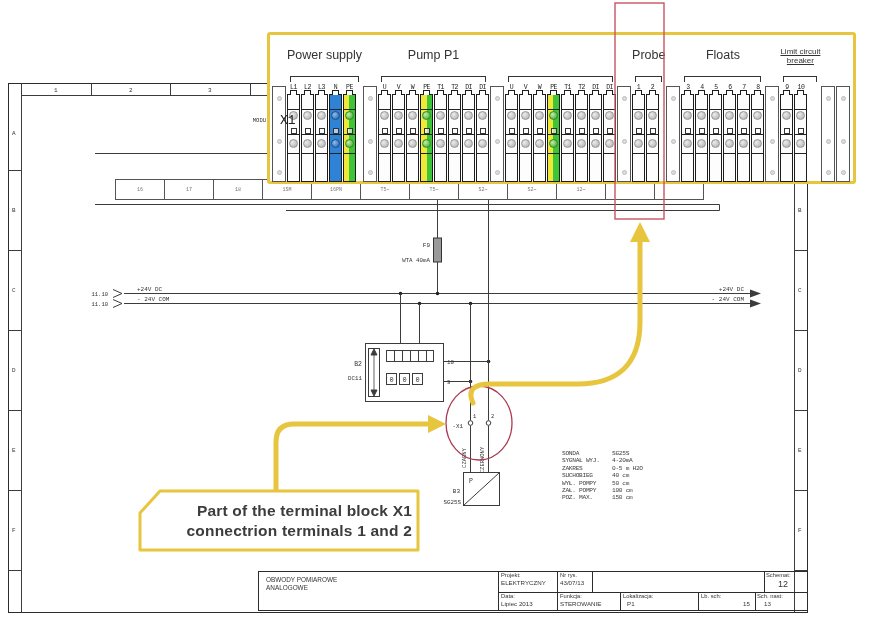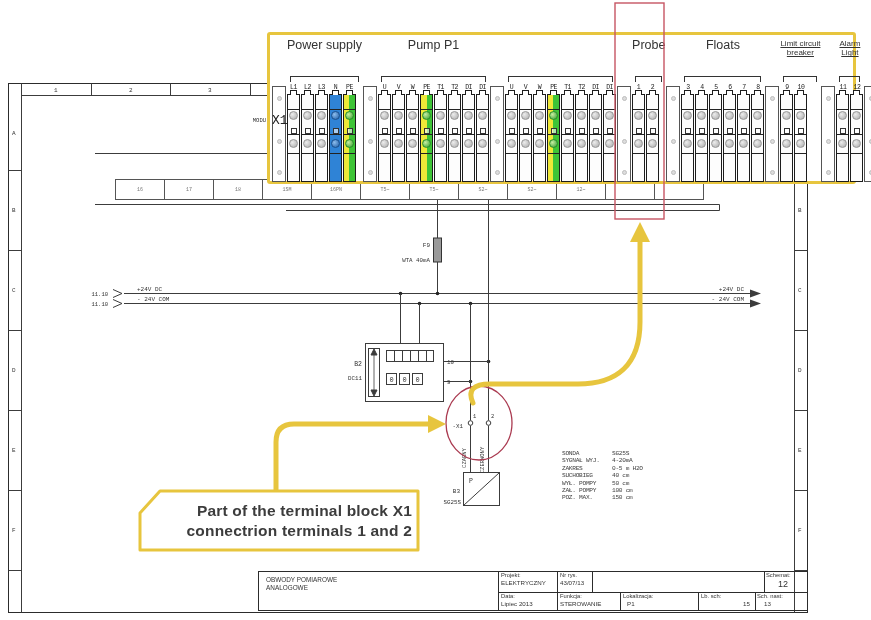--- a/index.html
+++ b/index.html
@@ -4,24 +4,24 @@
 <style>
   html,body{margin:0;padding:0;background:#fff;}
   .stage{position:relative;width:871px;height:620px;background:#fff;overflow:hidden;
          font-family:"Liberation Sans",sans-serif;}
   .layer{position:absolute;left:0;top:0;}
 
   
   #ybox{position:absolute;left:267px;top:32px;width:583px;height:146px;
         border:3px solid #e7c53e;border-radius:3px;background:#fff;z-index:5;}
   #x1label{position:absolute;left:2px;top:78px;font-family:"Liberation Mono",monospace;
-           font-size:13px;color:#222;z-index:3;}
+           font-size:13px;color:#222;z-index:3;padding-left:8px;}
   #strip{position:absolute;left:2px;top:4px;display:flex;align-items:flex-end;column-gap:1px;}
   .tgroup{display:flex;flex-direction:column;}
-  .gname{height:34px;display:flex;flex-direction:column;justify-content:flex-start;align-items:center;
+  .gname{height:34px;display:flex;flex-direction:column;justify-content:center;align-items:center;
          font-size:12.5px;color:#333;line-height:1.1;padding-bottom:3px;white-space:nowrap;}
   .gname.small{font-size:8px;line-height:1.15;text-align:center;text-decoration:underline;}
   .gbracket{height:5px;border:1px solid #333;border-bottom:none;margin:0 3px 2px 3px;}
   .glabels{display:flex;column-gap:1px;height:9px;margin-bottom:1px;}
   .glabels span{width:13px;text-align:center;font-size:6.5px;color:#222;
                 font-family:"Liberation Mono",monospace;letter-spacing:-0.5px;}
   .gterms{display:flex;column-gap:1px;}
   .term{position:relative;width:13px;height:88px;border:1px solid #1c1c1c;box-sizing:border-box;
         background-color:#fdfdfd;
         background-image:linear-gradient(#222,#222),linear-gradient(#222,#222),linear-gradient(#222,#222);
@@ -594,45 +594,20 @@
               <i class="sq"></i>
               <i class="scr b"></i>
             </div>
           </div>
         </div>
         <div class="sep">
           <i class="t"></i>
           <i class="m"></i>
           <i class="bt"></i>
         </div>
-        <div class="tgroup">
-          <div class="gname small">
-            <div>Alarm</div>
-            <div>Light</div>
-          </div>
-          <div class="gbracket"></div>
-          <div class="glabels">
-            <span>11</span>
-            <span>12</span>
-          </div>
-          <div class="gterms">
-            <div class="term w">
-              <i class="tab"></i>
-              <i class="scr a"></i>
-              <i class="sq"></i>
-              <i class="scr b"></i>
-            </div>
-            <div class="term w">
-              <i class="tab"></i>
-              <i class="scr a"></i>
-              <i class="sq"></i>
-              <i class="scr b"></i>
-            </div>
-          </div>
-        </div>
         <div class="sep">
           <i class="t"></i>
           <i class="m"></i>
           <i class="bt"></i>
         </div>
       </div>
   </div>
 
   <svg id="annsvg" class="layer" width="871" height="620" viewBox="0 0 871 620" style="z-index:9;pointer-events:none;">
     <rect x="615" y="3" width="49" height="216" fill="none" stroke="#c65563" stroke-width="1.4"></rect>

